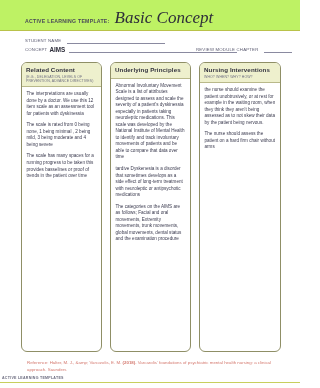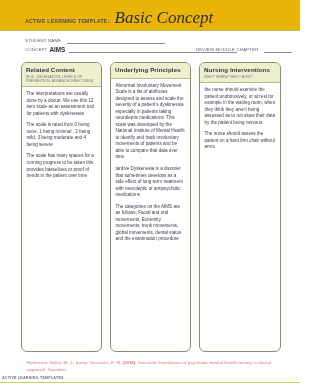--- a/index.html
+++ b/index.html
@@ -16,21 +16,21 @@
     position: relative;
   }
 
   
   .header-band {
     position: absolute;
     left: 0;
     top: 0;
     width: 300px;
     height: 31px;
-    background: #eab308;
+    background: #bef264;
     border-bottom: 1.5px solid #b9c24a;
     box-sizing: border-box;
   }
   .header-inner {
     position: absolute;
     left: 25px;
     top: 9px;
     display: flex;
     align-items: baseline;
     gap: 5px;

